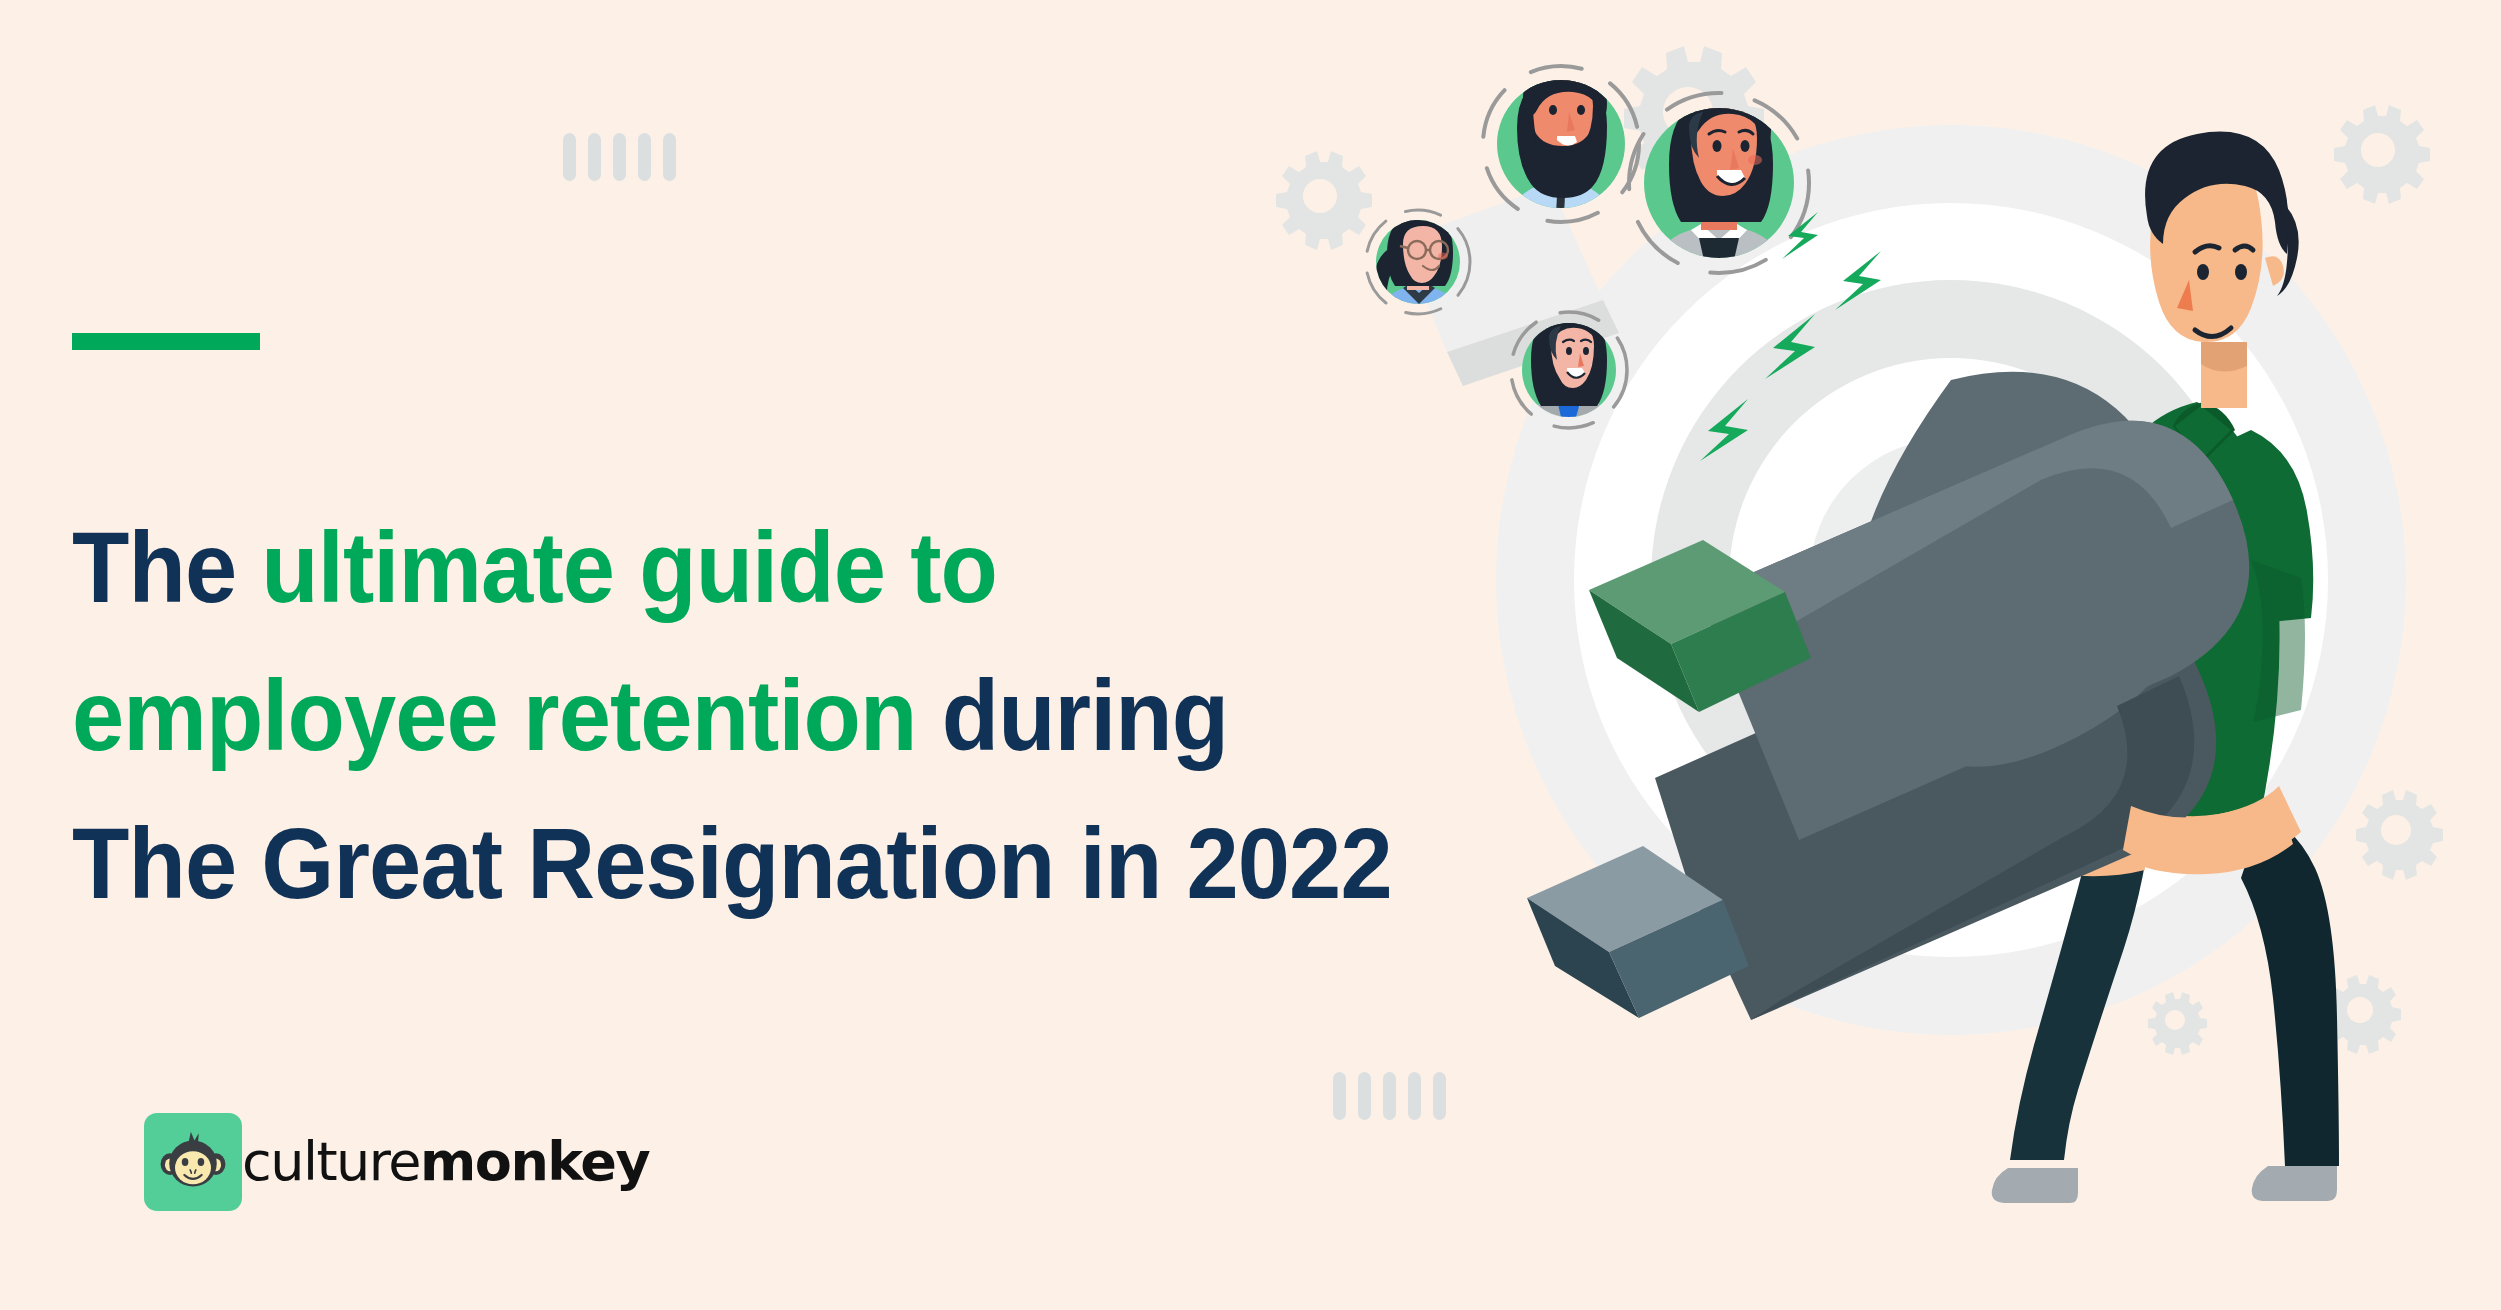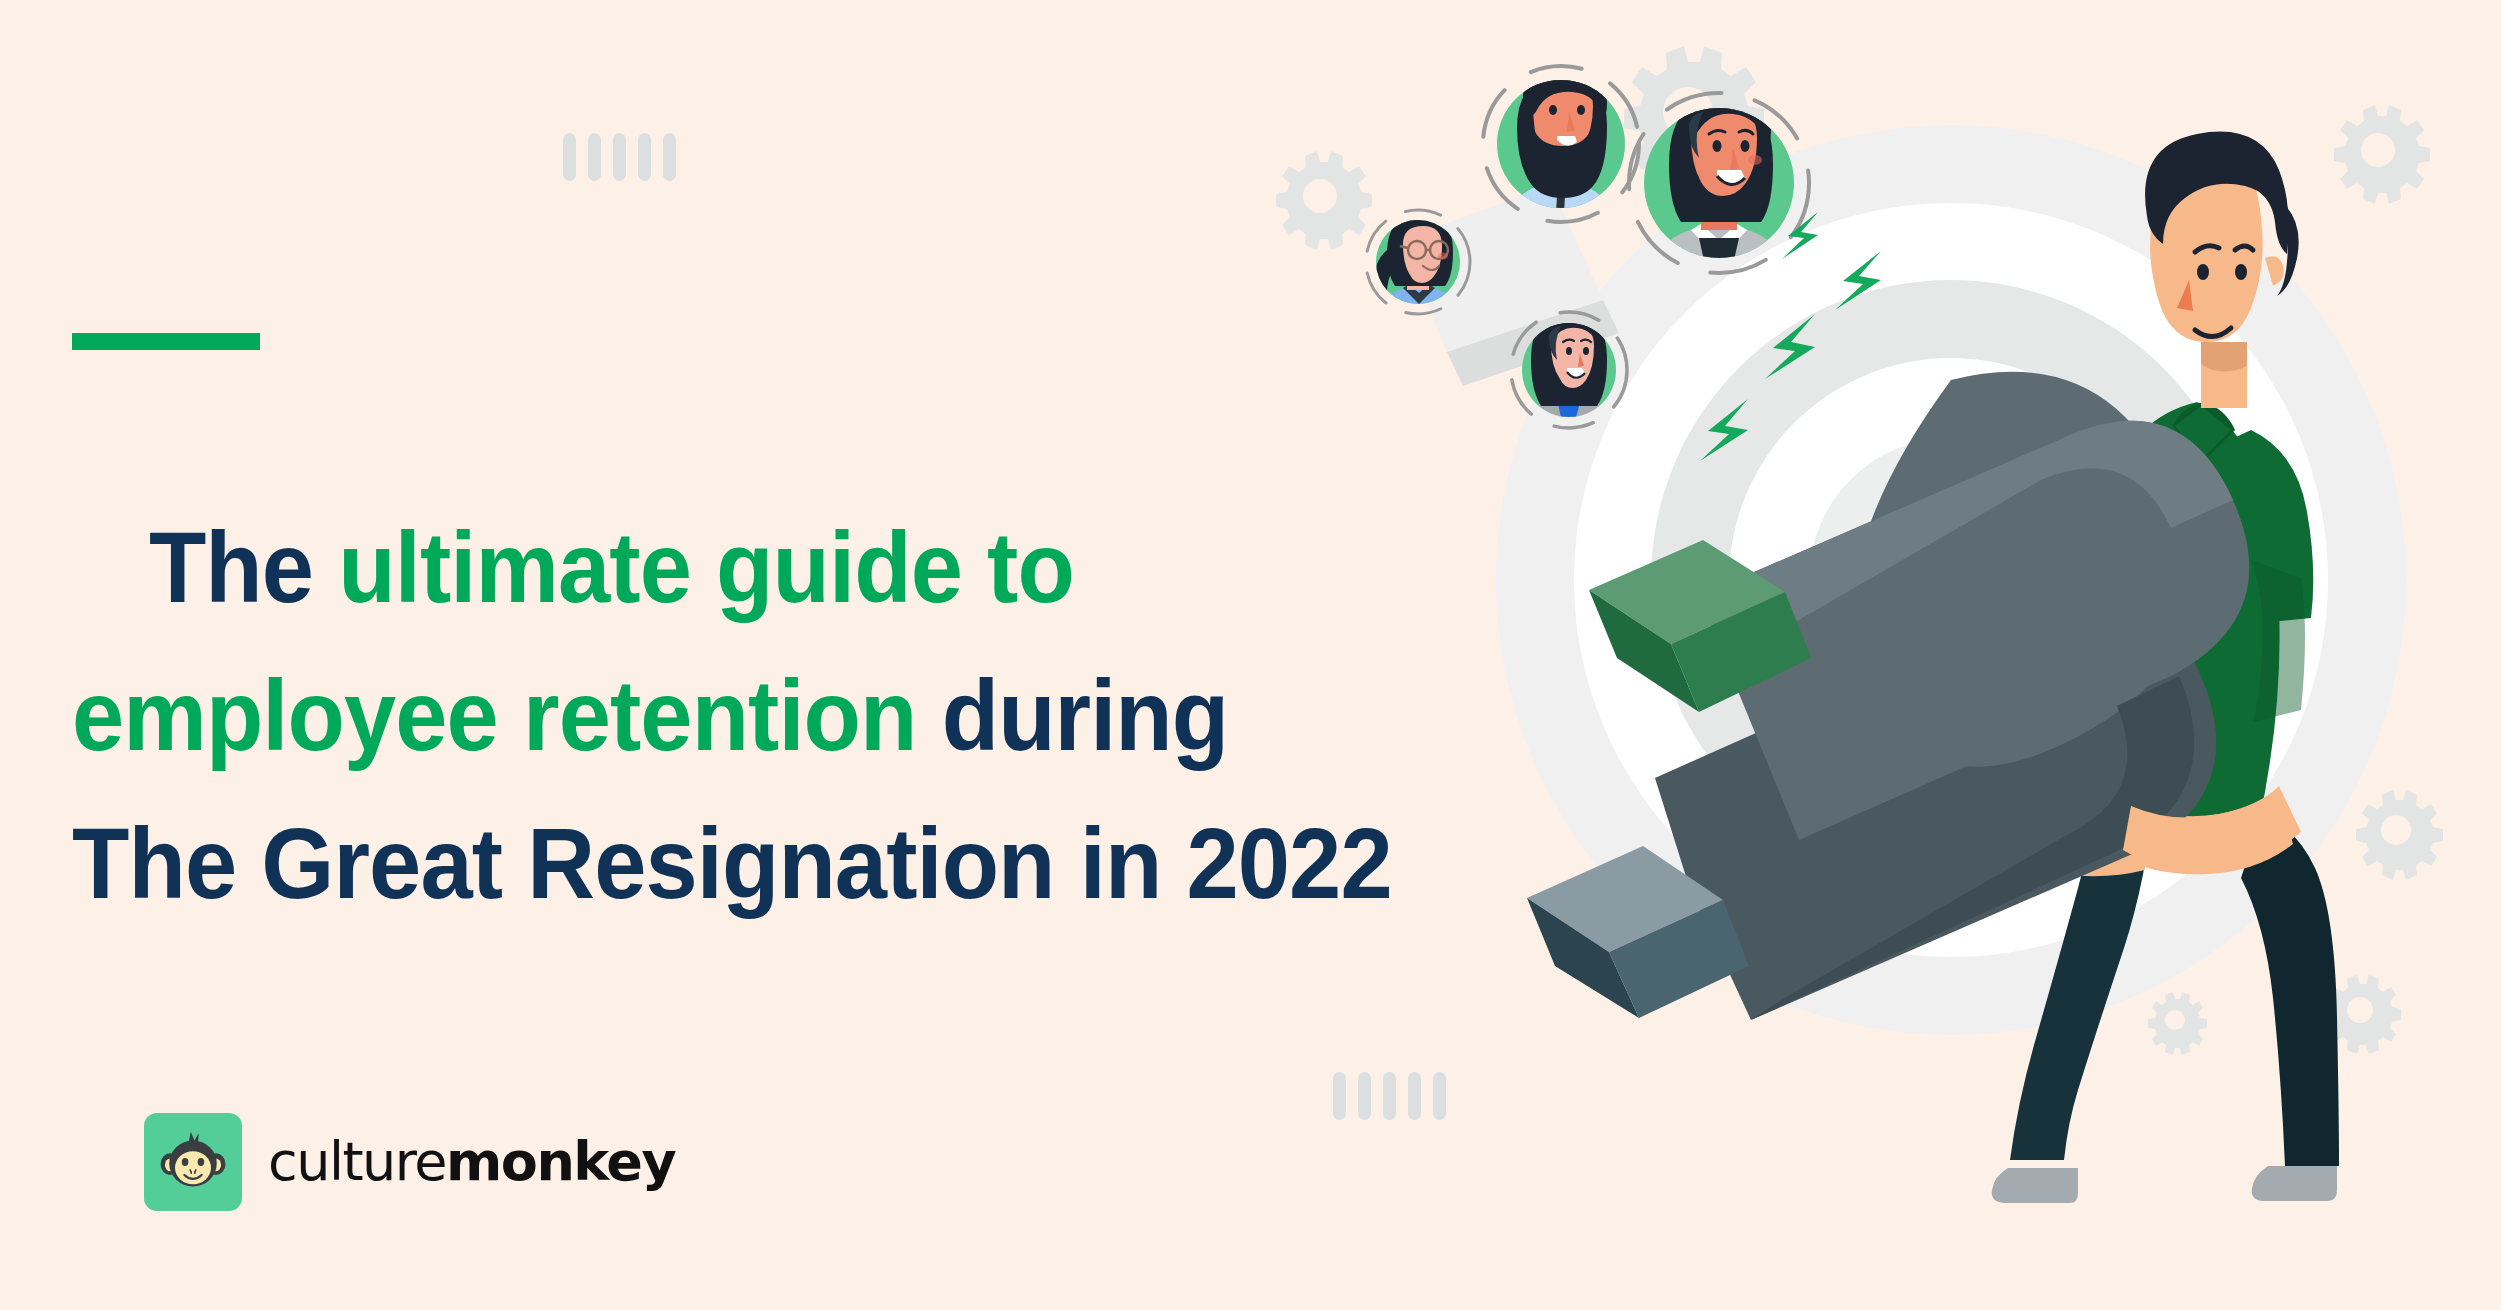--- a/index.html
+++ b/index.html
@@ -3,21 +3,21 @@
 <meta charset="utf-8">
 <title>CultureMonkey Blog Banner</title>
 <style>
   html,body{margin:0;padding:0;}
   body{
     width:2501px;height:1310px;overflow:hidden;
     background:#FDF1E7;
     font-family:"Liberation Sans", sans-serif;
     position:relative;
   }
-  .banner{position:absolute;inset:0;background:#FDF1E7;overflow:hidden;text-align:center;}
+  .banner{position:absolute;inset:0;background:#FDF1E7;overflow:hidden;}
 
   
   .bars{position:absolute;display:flex;gap:12px;}
   .bars span{display:block;width:13px;height:48px;border-radius:7px;background:#DCDFE0;}
   .bars.top{left:563px;top:133px;}
   .bars.bottom{left:1333px;top:1072px;}
 
   
   .left-col{position:absolute;left:72px;top:0;width:1180px;height:100%;}
   .accent-bar{
@@ -33,21 +33,21 @@
     color:#103257;
     font-stretch:condensed;
     transform:scaleX(0.93);
     transform-origin:left top;
   }
   .headline .ln{display:block;white-space:nowrap;}
   .green{color:#00A859;}
   .navy{color:#103257;}
 
   
-  .logo{position:absolute;left:72px;top:1113px;display:flex;align-items:center;gap:26px;}
+  .logo{position:absolute;left:72px;top:1113px;display:flex;align-items:center;}
   .logo-mark{
     width:98px;height:98px;border-radius:13px;background:#53CE98;
     display:flex;align-items:center;justify-content:center;
   }
   .logo-word{
     font-family:"DejaVu Sans", sans-serif;
     font-size:54px;
     color:#111111;
     letter-spacing:-1.5px;
     white-space:nowrap;

